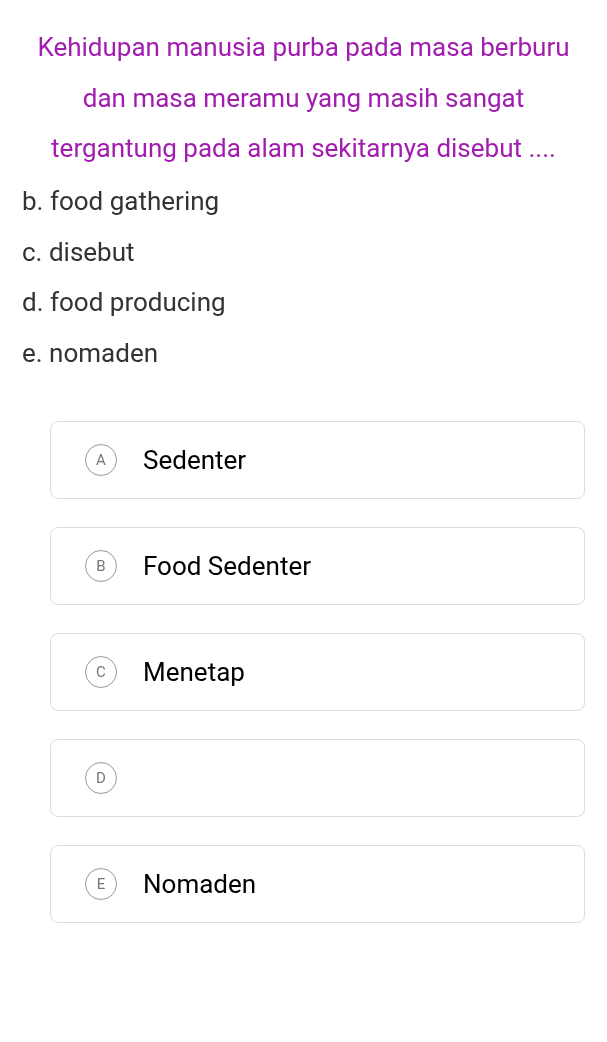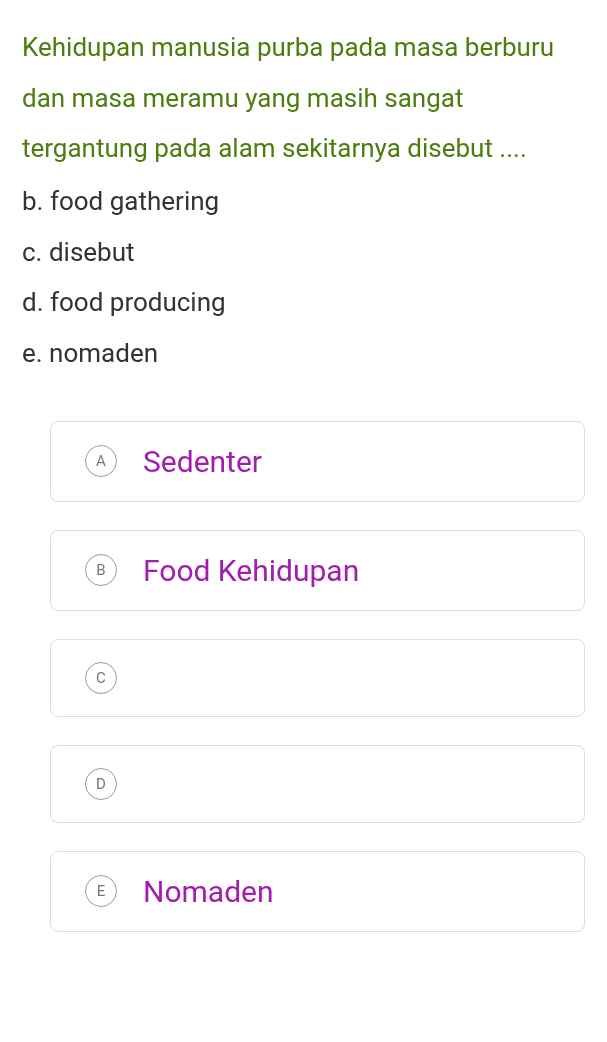--- a/index.html
+++ b/index.html
@@ -12,22 +12,23 @@
       background: #ffffff;
       width: 607px;
       color: #333333;
     }
     .question-container {
       padding: 22px 22px 0 22px;
     }
     .question-text {
       font-size: 26px;
       line-height: 1.95;
-      color: #4d7c0f;
+      color: #a21caf;
       margin-bottom: 2px;
+      text-align: center;
     }
     .question-option-line {
       font-size: 26px;
       line-height: 1.95;
       color: #333333;
     }
     .answer-options {
       padding-top: 42px;
     }
     .answer-option {
@@ -48,45 +49,46 @@
       border: 1.5px solid #999999;
       border-radius: 50%;
       display: flex;
       align-items: center;
       justify-content: center;
       font-size: 15px;
       color: #777777;
       margin-right: 26px;
     }
     .option-label {
-      font-size: 30px;
-      color: #a21caf;
+      font-size: 26px;
+      color: #000000;
     }
   </style>
 </head>
 <body>
 
 <div class="question-container">
   <div class="question-text">Kehidupan manusia purba pada masa berburu dan masa meramu yang masih sangat tergantung pada alam sekitarnya disebut ....</div>
   <div class="question-option-line">b. food gathering</div>
   <div class="question-option-line">c. disebut</div>
   <div class="question-option-line">d. food producing</div>
   <div class="question-option-line">e. nomaden</div>
 
   <div class="answer-options">
     <div class="answer-option">
       <div class="option-badge">A</div>
       <div class="option-label">Sedenter</div>
     </div>
     <div class="answer-option">
       <div class="option-badge">B</div>
-      <div class="option-label">Food Kehidupan</div>
+      <div class="option-label">Food Sedenter</div>
     </div>
     <div class="answer-option">
       <div class="option-badge">C</div>
+      <div class="option-label">Menetap</div>
     </div>
     <div class="answer-option">
       <div class="option-badge">D</div>
     </div>
     <div class="answer-option">
       <div class="option-badge">E</div>
       <div class="option-label">Nomaden</div>
     </div>
   </div>
 </div>

